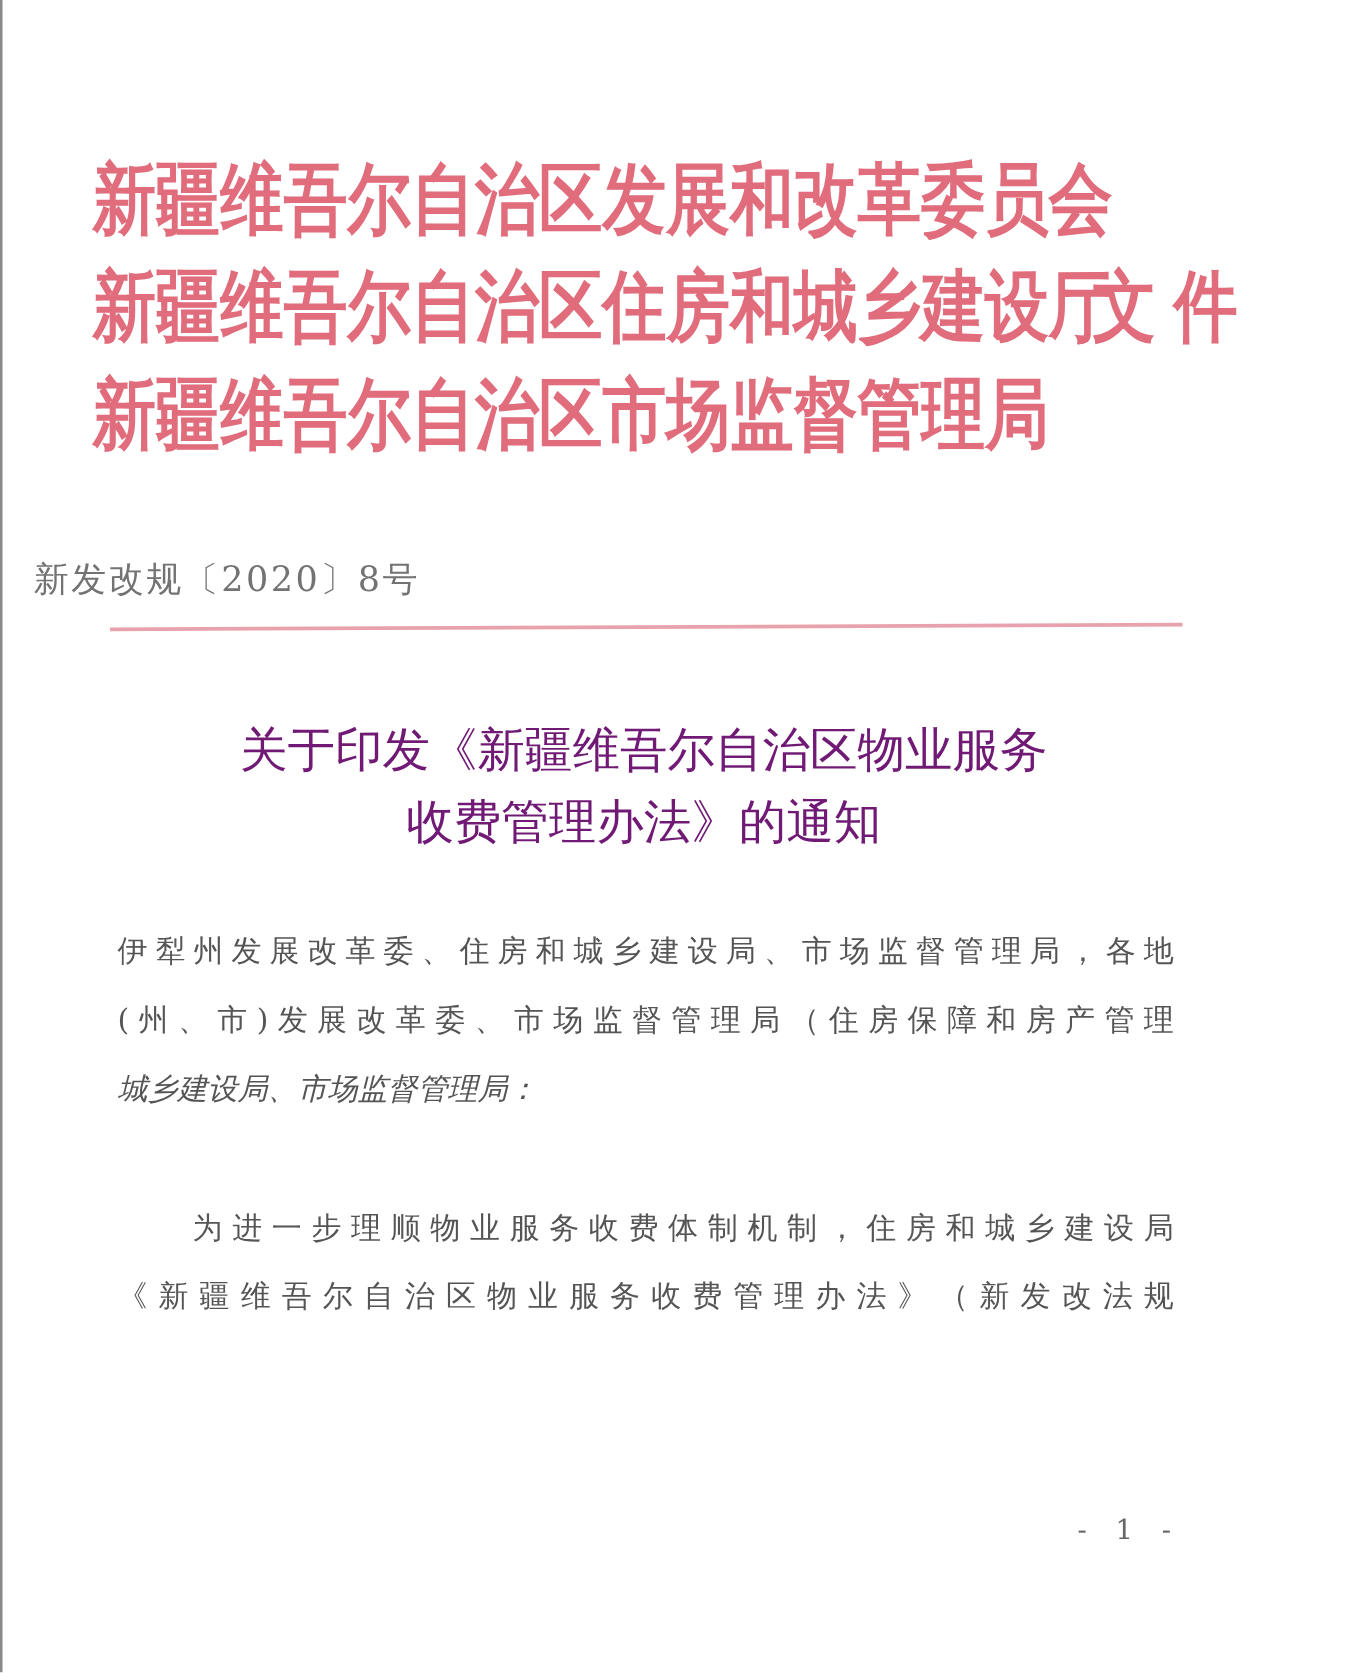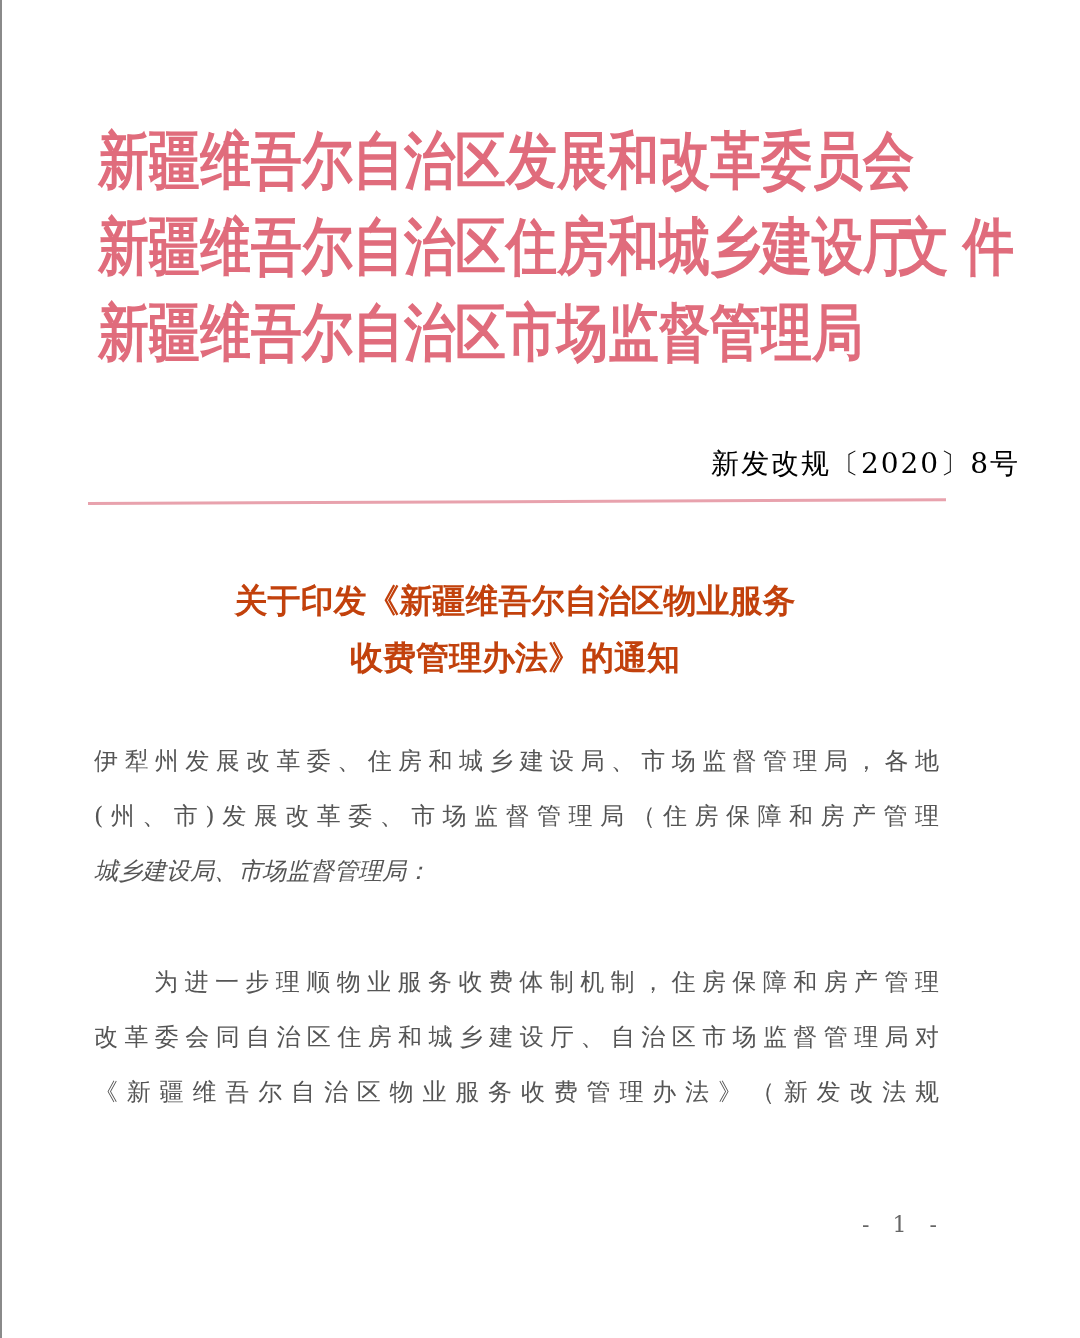--- a/index.html
+++ b/index.html
@@ -18,21 +18,20 @@
     position: absolute;
     left: 0; top: 0;
     width: 2px; height: 1338px;
     background: #8a8a8a;
   }
   .header-block {
     position: absolute;
     left: 74px;
     top: 118px;
     width: 940px;
-    margin-left: 24px;
   }
   .header-line {
     height: 86px;
     line-height: 86px;
     font-size: 51px;
     font-weight: bold;
     color: #e06c7c;
     letter-spacing: 0px;
     white-space: nowrap;
     font-family: "DejaVu Sans", "Liberation Sans", sans-serif;
@@ -42,46 +41,47 @@
   .header-line .suffix {
     position: absolute;
     left: 800px;
     letter-spacing: 14px;
   }
   .doc-number {
     position: absolute;
     top: 445px;
     left: 0;
     width: 1020px;
-    text-align: right;
+    text-align: left;
     font-size: 28px;
-    color: #000000;
+    color: #737373;
     letter-spacing: 2px;
+    padding-left: 27px;
   }
   .red-rule {
     position: absolute;
     left: 88px;
     top: 502px;
     width: 858px;
     height: 3px;
     background: #e8a2ad;
     transform: rotate(-0.25deg);
     transform-origin: left center;
   }
   .title-block {
     position: absolute;
     top: 572px;
     left: 0;
     width: 1030px;
     text-align: center;
   }
   .title-line {
-    font-size: 33px;
-    font-weight: bold;
-    color: #c2410c;
+    font-size: 38px;
+    font-weight: normal;
+    color: #701a75;
     line-height: 57px;
     white-space: nowrap;
   }
   .addressee, .body-para {
     position: absolute;
     left: 94px;
     width: 845px;
     font-size: 24px;
     color: #555555;
     line-height: 55px;
@@ -140,18 +140,17 @@
   <div class="title-line">收费管理办法》的通知</div>
 </div>
 
 <div class="addressee">
   <span class="line">伊犁州发展改革委、住房和城乡建设局、市场监督管理局，各地</span>
   <span class="line">(州、市)发展改革委、市场监督管理局（住房保障和房产管理</span>
   <span class="line last">城乡建设局、市场监督管理局：</span>
 </div>
 
 <div class="body-para">
-  <span class="line first">为进一步理顺物业服务收费体制机制，住房保障和房产管理</span>
-  <span class="line">改革委会同自治区住房和城乡建设厅、自治区市场监督管理局对</span>
+  <span class="line first">为进一步理顺物业服务收费体制机制，住房和城乡建设局</span>
   <span class="line">《新疆维吾尔自治区物业服务收费管理办法》（新发改法规</span>
 </div>
 
 <div class="page-number">- 1 -</div>
 
 </body></html>

